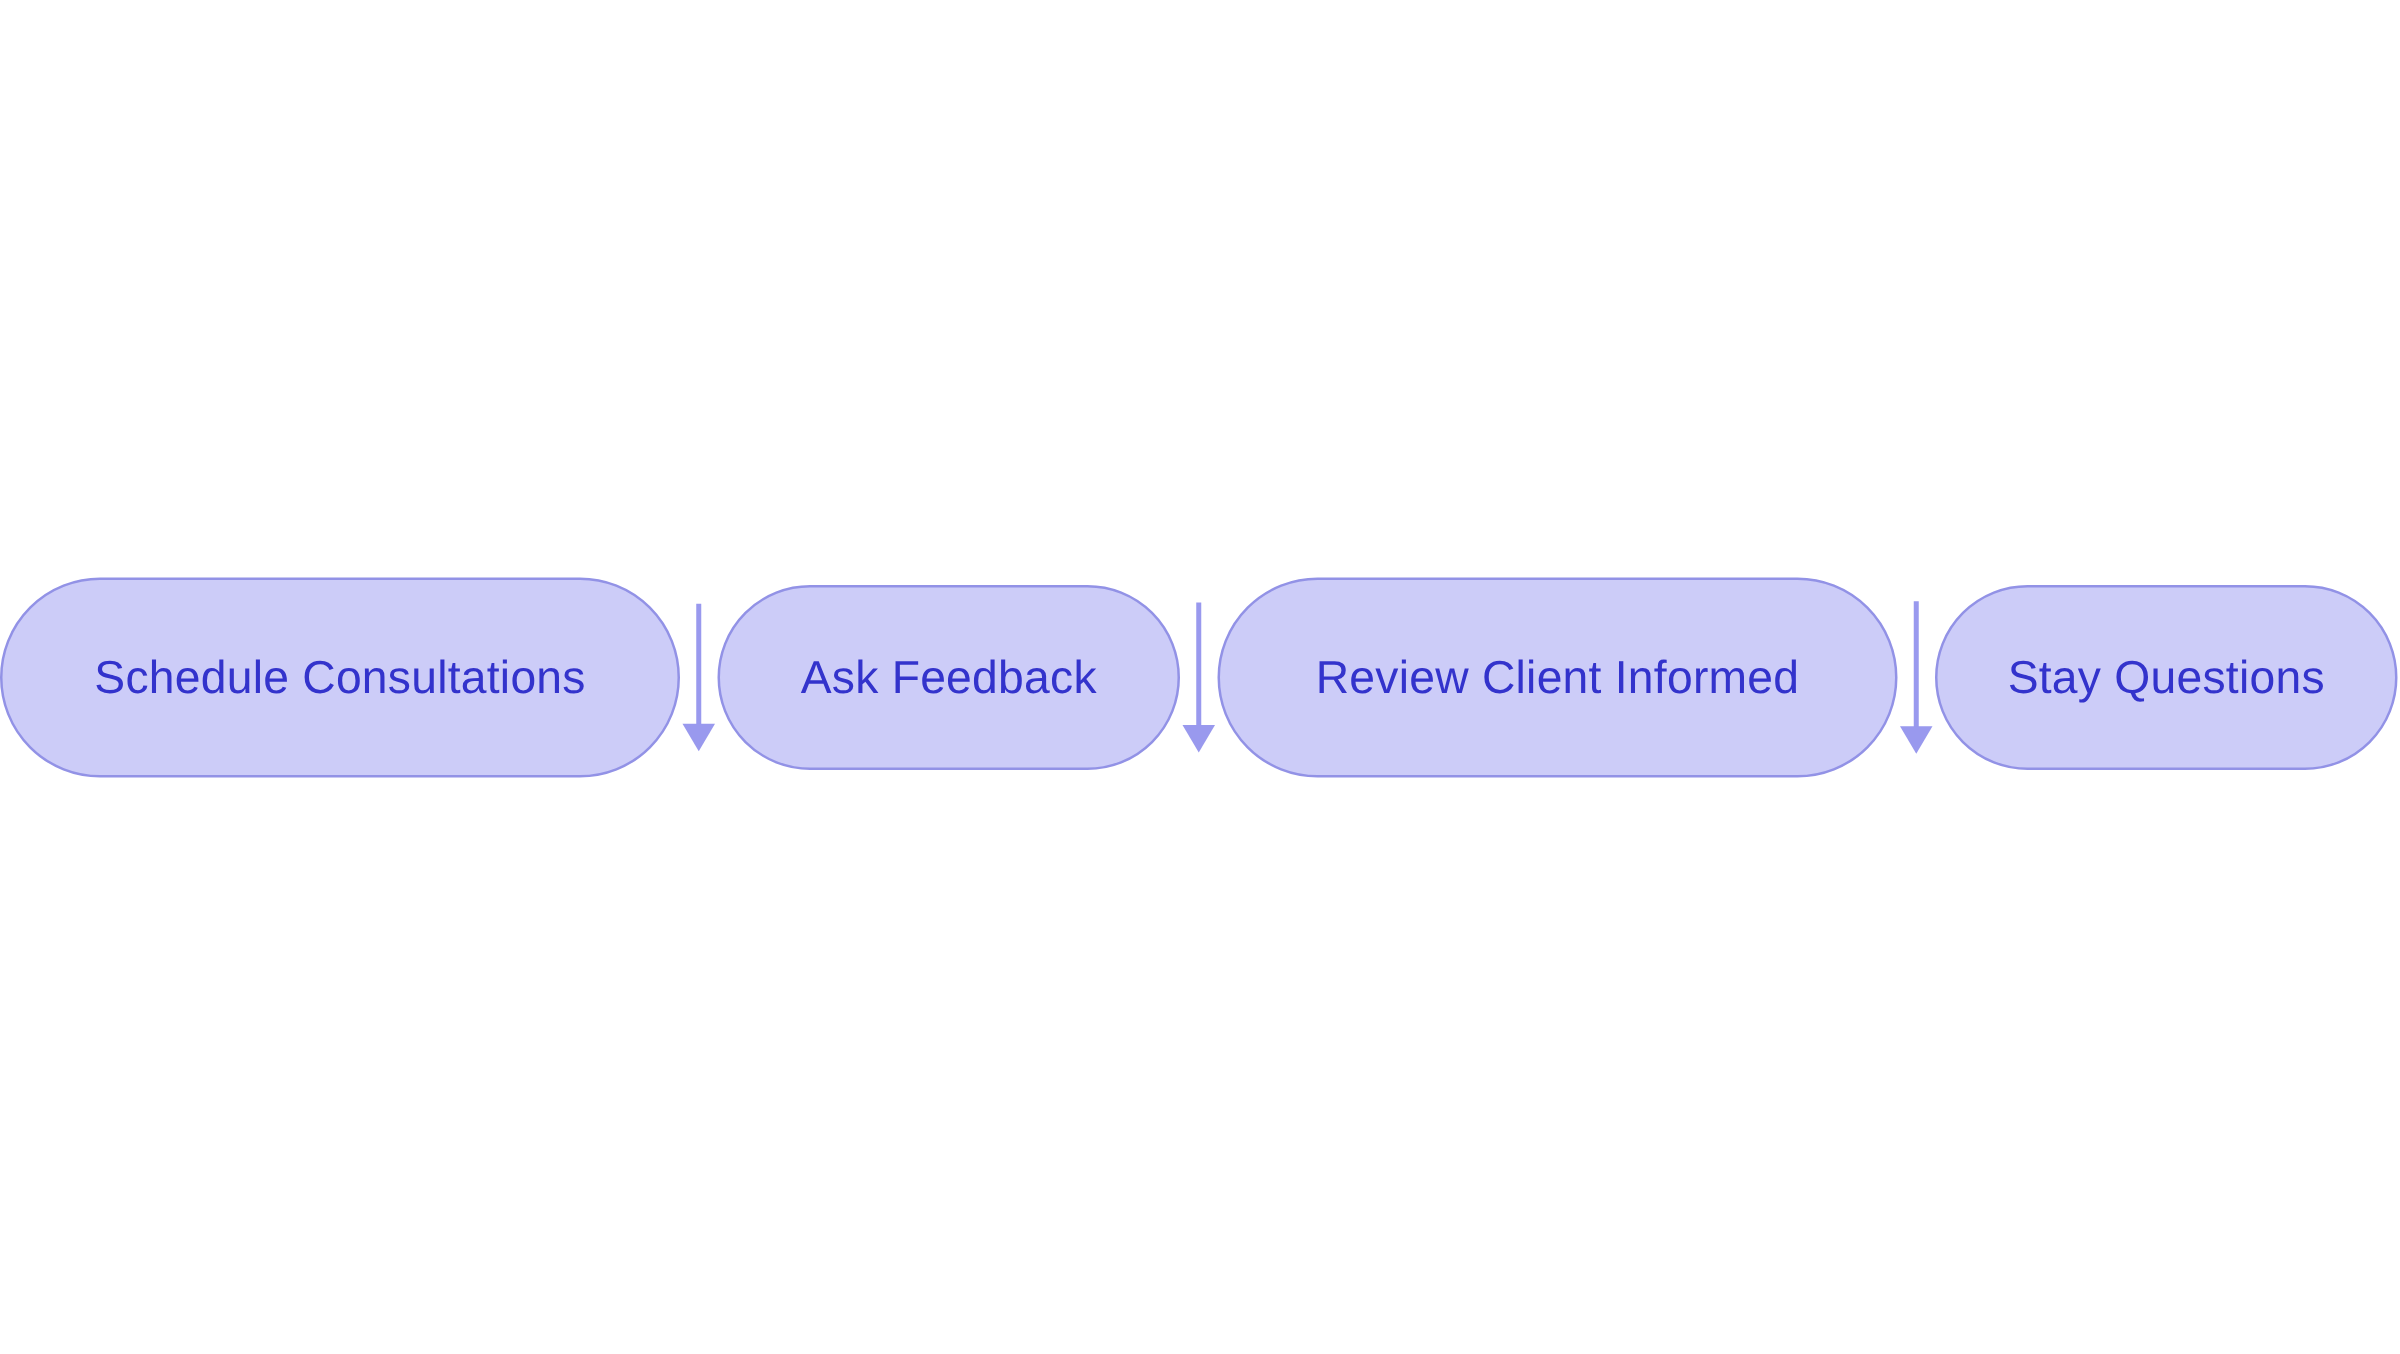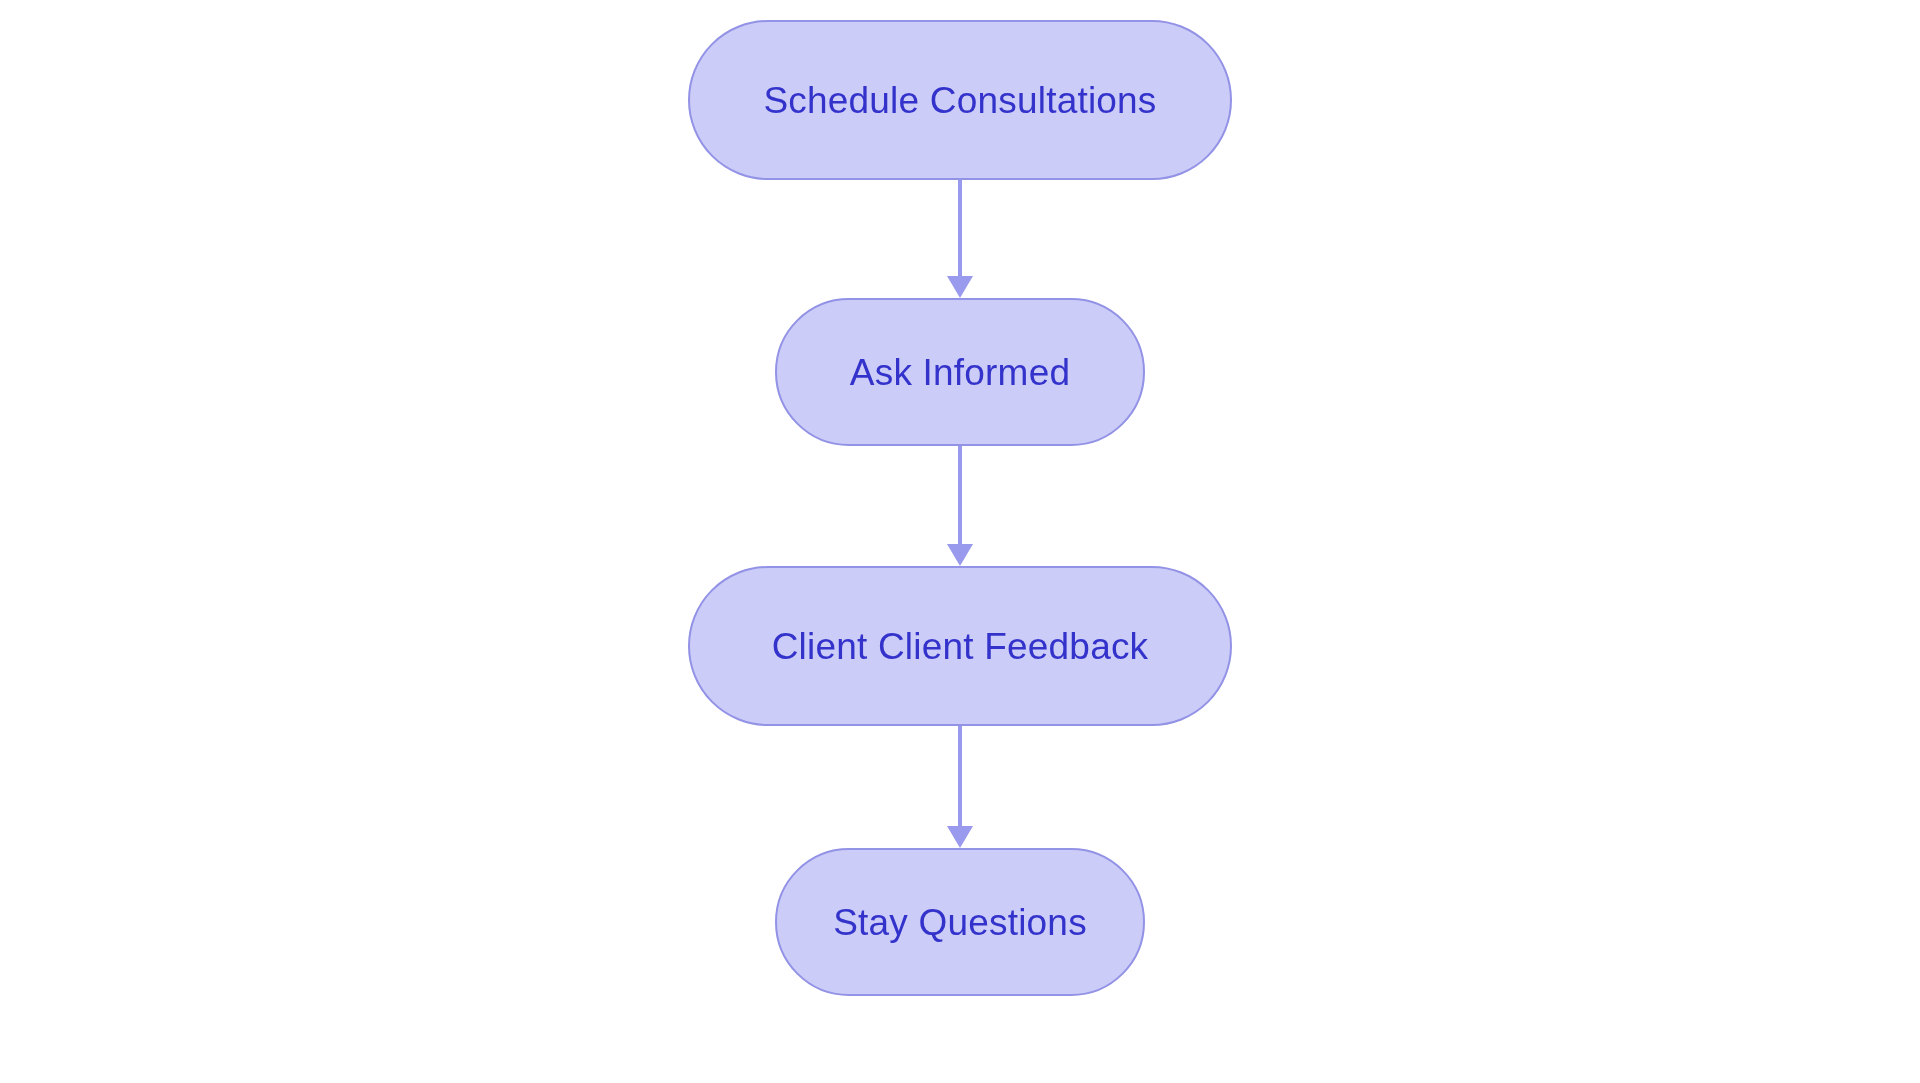--- a/index.html
+++ b/index.html
@@ -23,21 +23,21 @@
   }
 
   
   .flow-column {
     position: absolute;
     left: 0;
     top: 0;
     width: 1920px;
     height: 1083px;
     display: flex;
-    flex-direction: column;
+    flex-direction: row;
     align-items: center;
     justify-content: flex-start;
   }
 
   
   .flow-node {
     box-sizing: border-box;
     display: flex;
     align-items: center;
     justify-content: center;
@@ -114,32 +114,32 @@
       </div>
     </div>
 
     <div class="connector conn-1">
       <div class="conn-line"></div>
       <div class="conn-head"></div>
     </div>
 
     <div class="node-row">
       <div class="flow-node node-narrow">
-        <span class="node-label">Ask Informed</span>
+        <span class="node-label">Ask Feedback</span>
       </div>
     </div>
 
     <div class="connector conn-2">
       <div class="conn-line"></div>
       <div class="conn-head"></div>
     </div>
 
     <div class="node-row">
       <div class="flow-node node-wide">
-        <span class="node-label">Client Client Feedback</span>
+        <span class="node-label">Review Client Informed</span>
       </div>
     </div>
 
     <div class="connector conn-3">
       <div class="conn-line"></div>
       <div class="conn-head"></div>
     </div>
 
     <div class="node-row">
       <div class="flow-node node-narrow">

